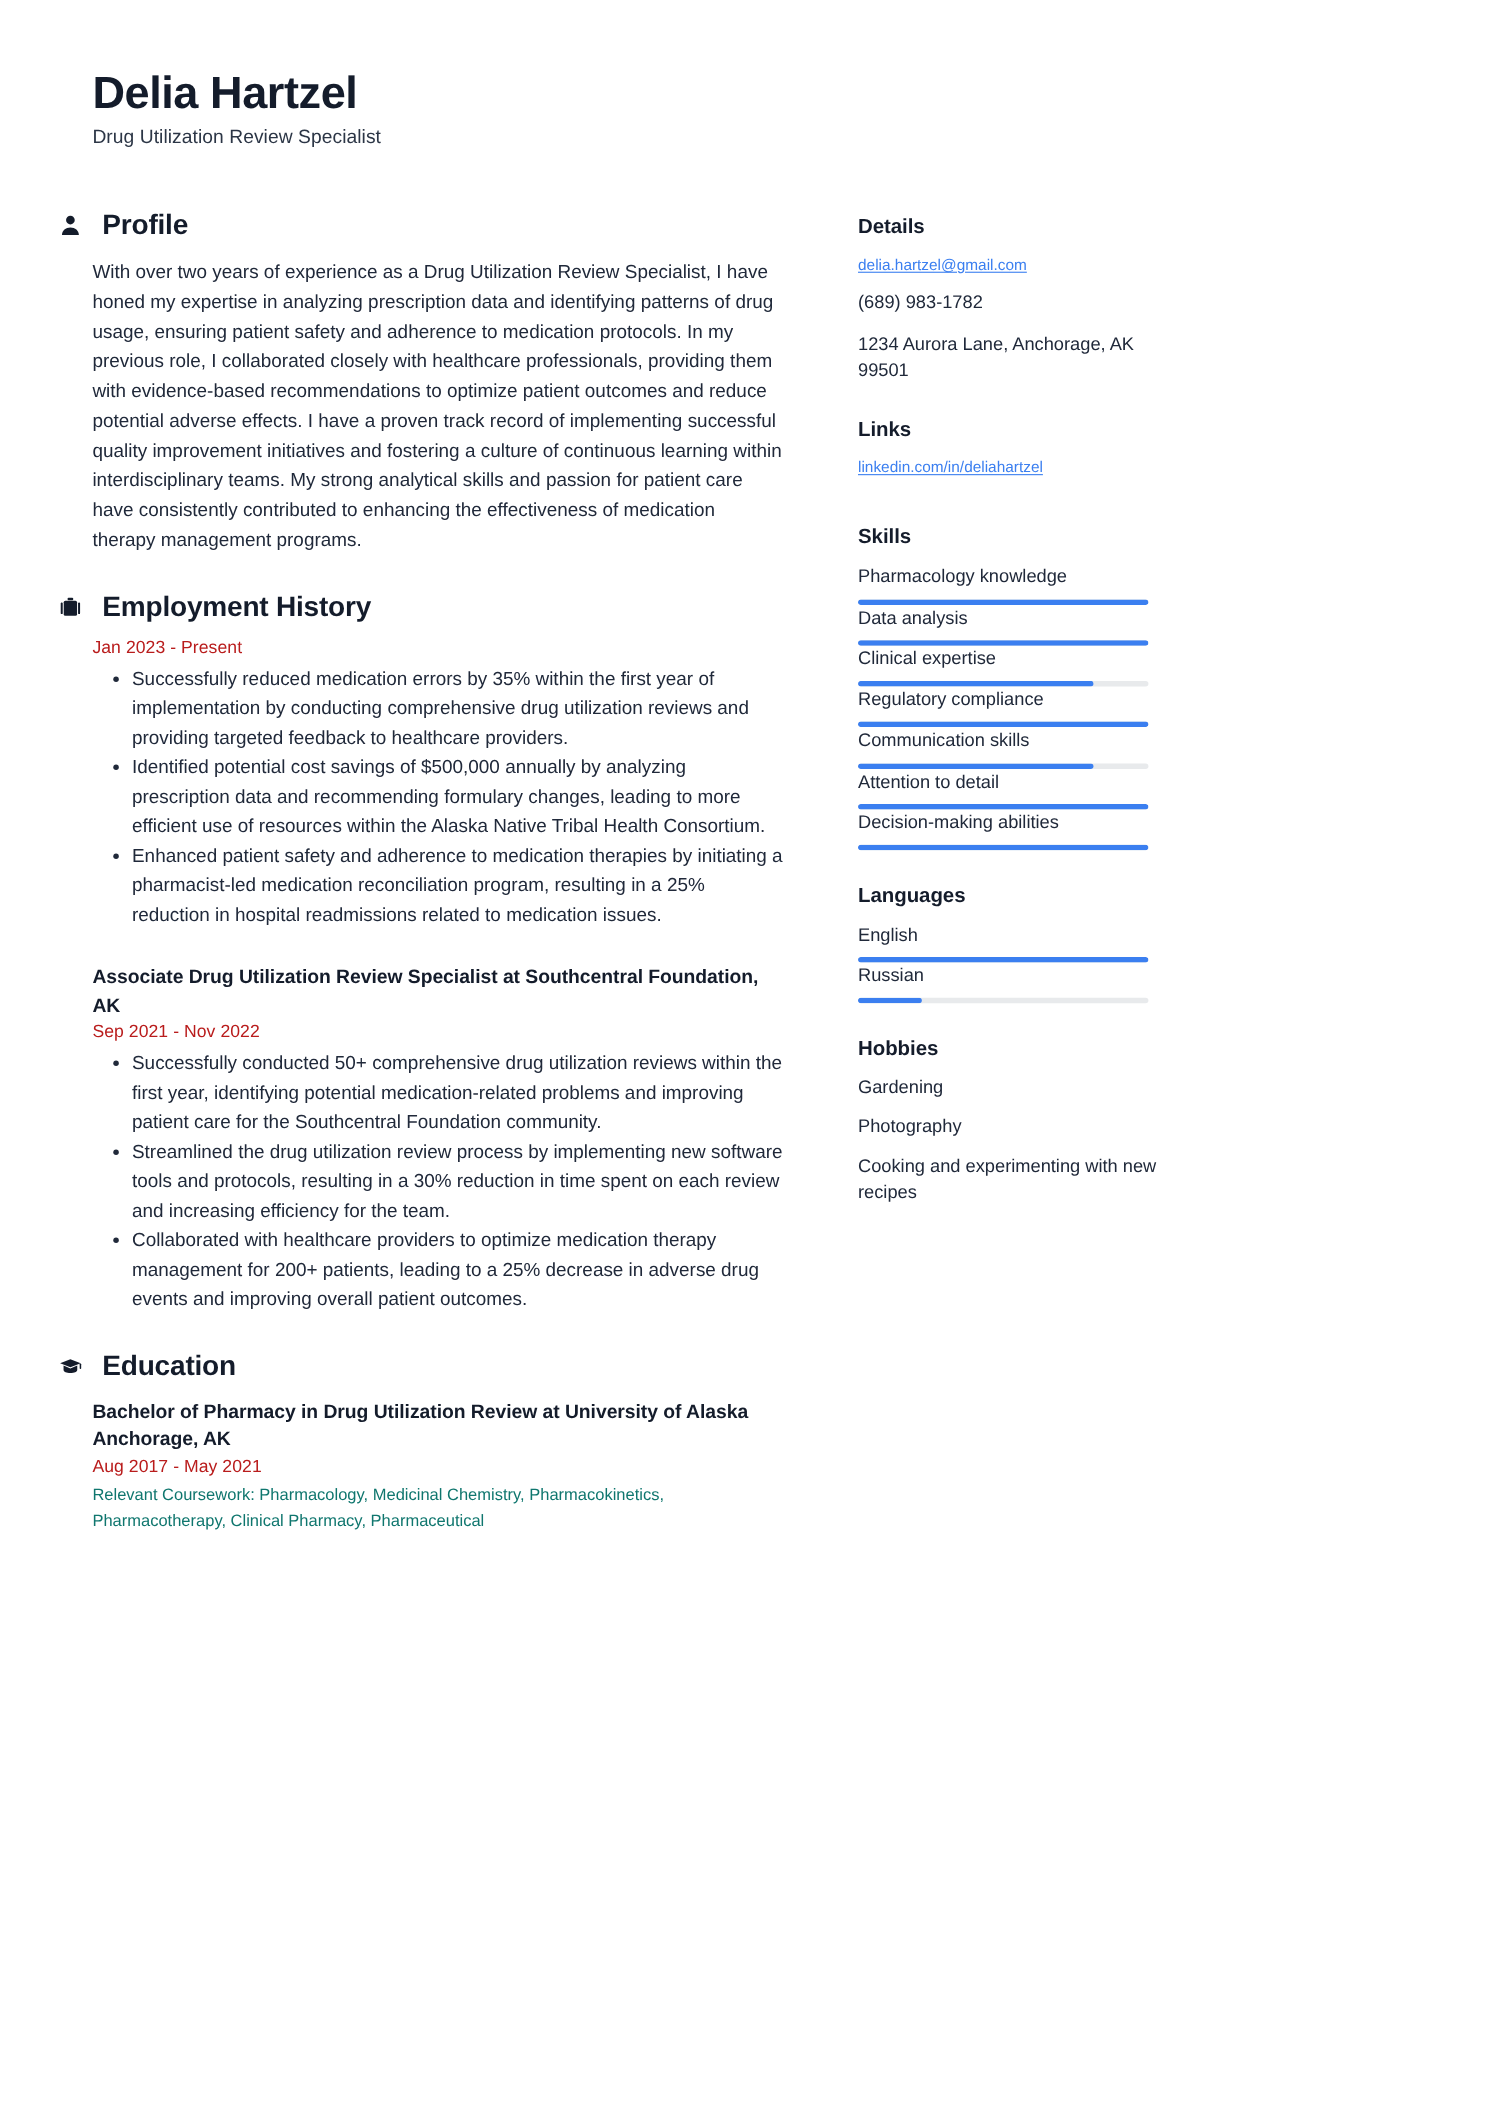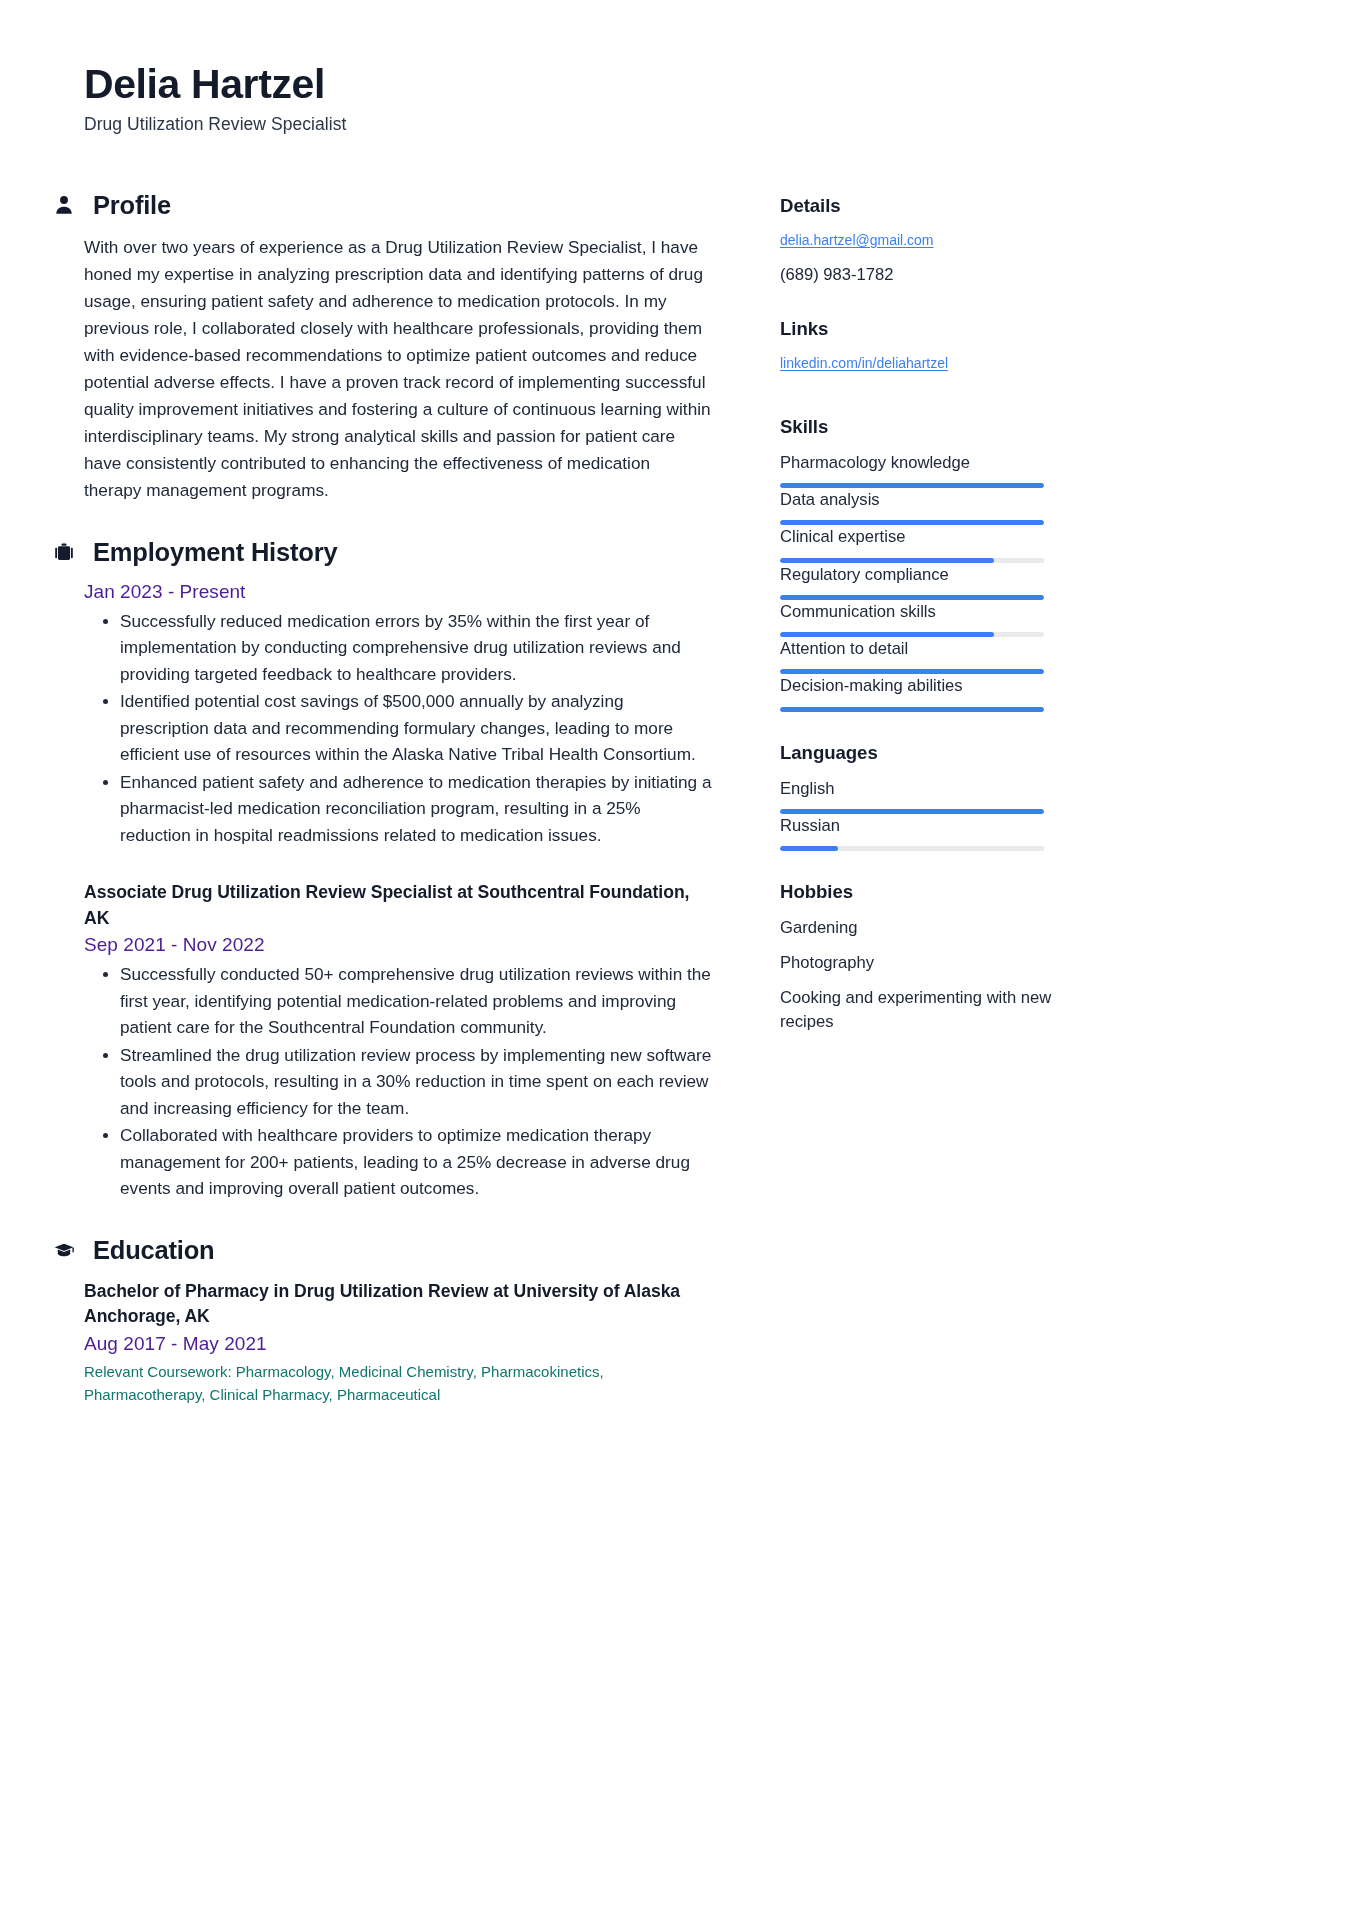--- a/index.html
+++ b/index.html
@@ -95,22 +95,22 @@
 
   .entry-title {
     font-size: 17.6px;
     font-weight: 700;
     color: #141c2b;
     line-height: 1.45;
     letter-spacing: -0.05px;
   }
 
   .entry-date {
-    font-size: 19px;
-    color: #4c1d95;
+    font-size: 16px;
+    color: #b91c1c;
     margin-top: 3px;
     margin-bottom: 5px;
     letter-spacing: 0.05px;
   }
 
   .bullets {
     list-style: none;
     margin: 0;
     padding: 0;
   }
@@ -286,20 +286,21 @@
       </div>
 
     </div>
 
     <div class="col-side">
 
       <div class="side-block">
         <div class="side-title">Details</div>
         <a class="side-link" href="#">delia.hartzel@gmail.com</a>
         <div class="side-text">(689) 983-1782</div>
+        <div class="side-text">1234 Aurora Lane, Anchorage, AK 99501</div>
       </div>
 
       <div class="side-block">
         <div class="side-title">Links</div>
         <a class="side-link" href="#">linkedin.com/in/deliahartzel</a>
       </div>
 
       <div class="side-block">
         <div class="side-title">Skills</div>
 

